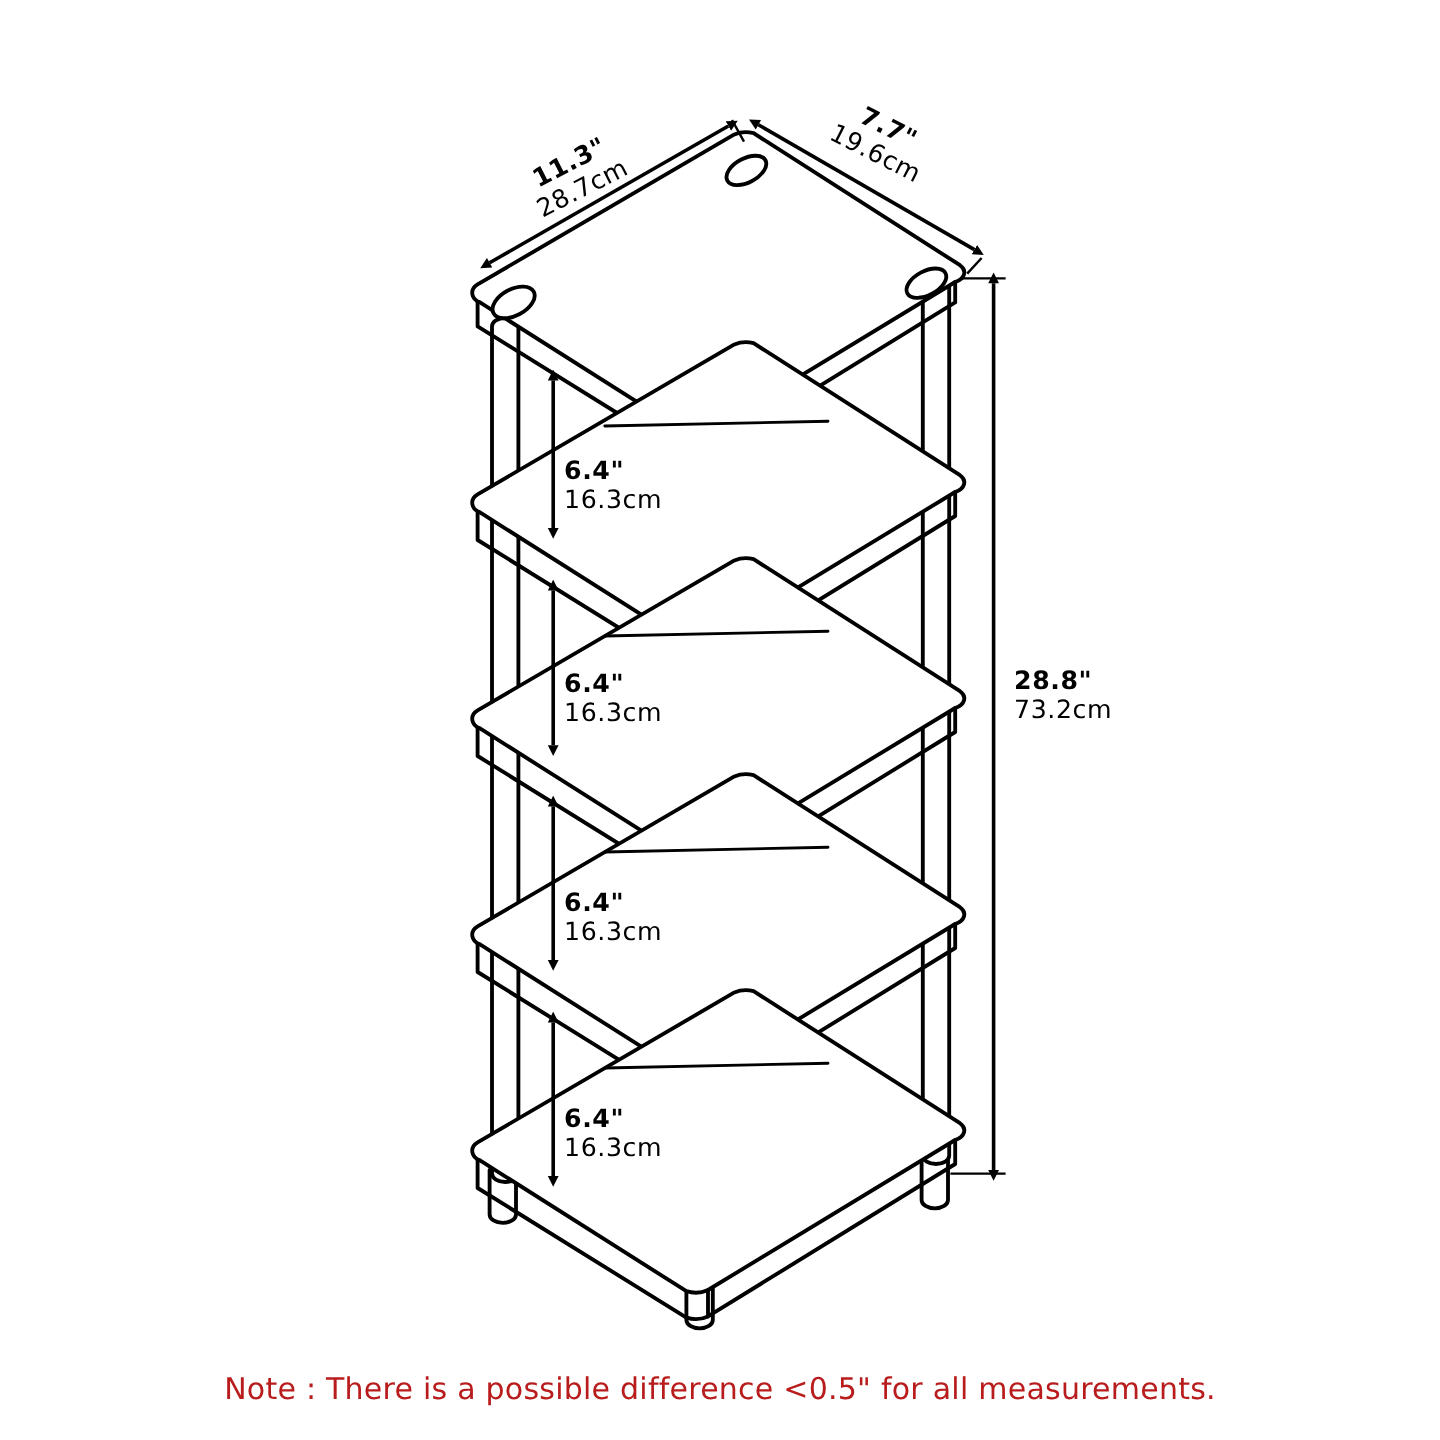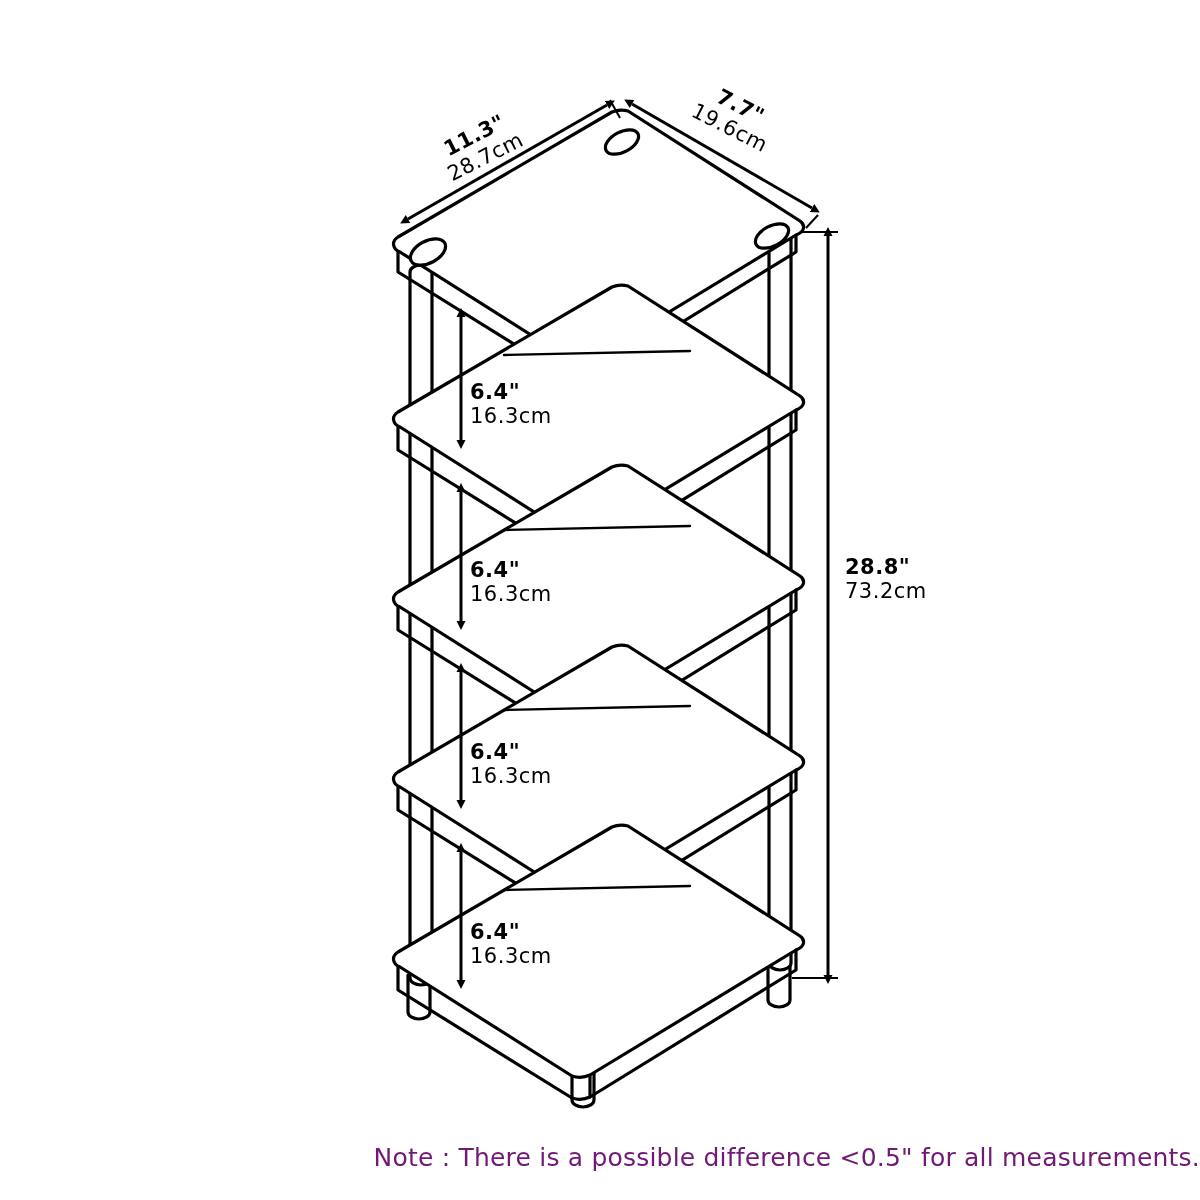--- a/index.html
+++ b/index.html
@@ -44,24 +44,24 @@
     display: block;
     font-weight: normal;
     font-size: 21px;
     letter-spacing: 0.5px;
   }
   .note {
     position: absolute;
     left: 0;
     top: 1143px;
     width: 1200px;
-    text-align: right;
+    text-align: center;
     font-size: 25px;
     font-family: "DejaVu Sans", sans-serif;
-    color: #701a75;
+    color: #b91c1c;
     letter-spacing: 0.2px;
   }
   .rot-w {
     transform: rotate(-27deg);
     transform-origin: center center;
   }
   .rot-d {
     transform: rotate(27deg);
     transform-origin: center center;
   }

